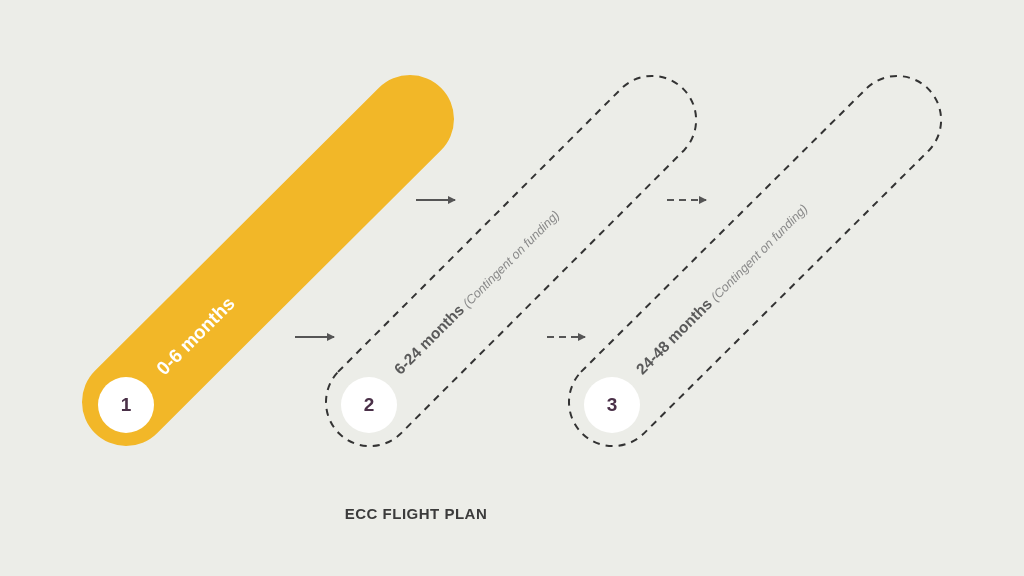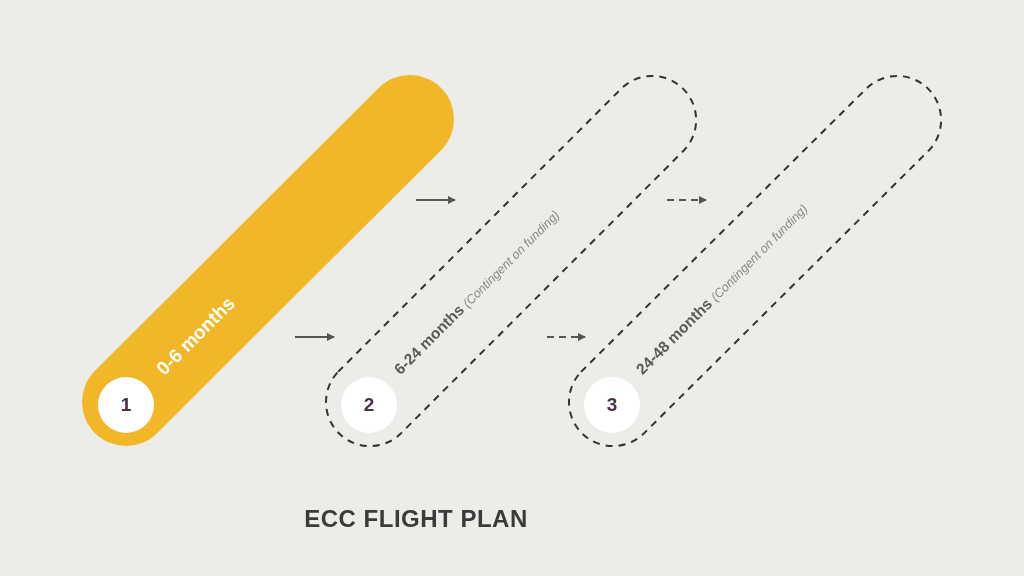--- a/index.html
+++ b/index.html
@@ -21,21 +21,21 @@
     transform-origin: 0 50%; transform: rotate(-45deg);
     line-height: 20px; height: 20px;
   }
   .label .main { font-weight: bold; }
   .label .sub { font-style: italic; font-weight: normal; }
   #label-1 .main { color: #FFFFFF; font-size: 19px; }
   #label-2 .main, #label-3 .main { color: #5A5A5A; font-size: 15.5px; }
   #label-2 .sub, #label-3 .sub { color: #888888; font-size: 12.5px; margin-left: 4px; }
   .title {
     position: absolute; left: 0; width: 832px; top: 505px; text-align: center;
-    font-weight: bold; font-size: 24px; color: #3B3B3B; letter-spacing: 0.5px;
+    font-weight: bold; font-size: 15px; color: #3B3B3B; letter-spacing: 0.5px;
   }
 </style>
 </head>
 <body>
 
 <div id="stage">
   <svg class="shapes" width="1024" height="576" viewBox="0 0 1024 576">
     <defs>
       <marker id="ah" markerWidth="8" markerHeight="8" refX="7" refY="4" orient="auto" markerUnits="userSpaceOnUse">
         <path d="M0,0 L8,4 L0,8 Z" fill="#555555"></path>

